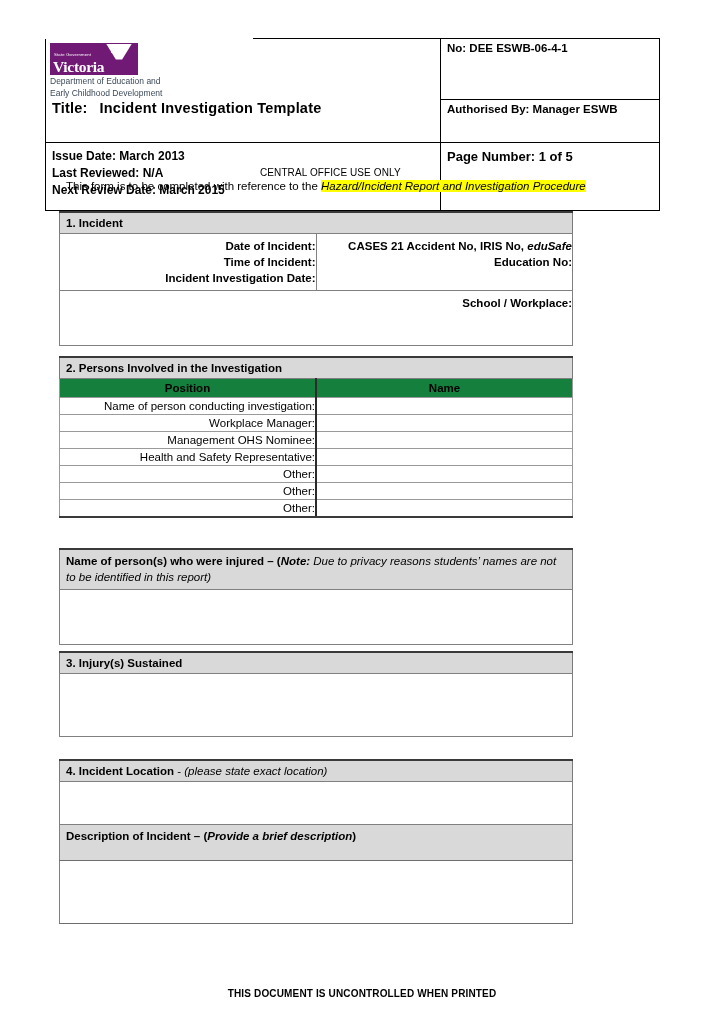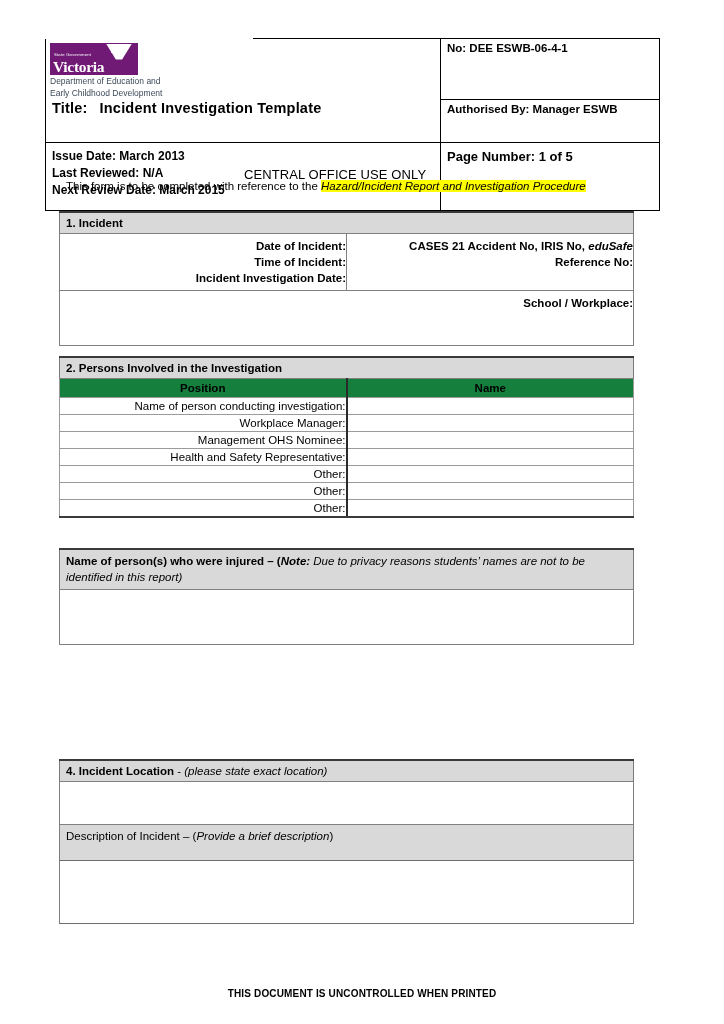--- a/index.html
+++ b/index.html
@@ -75,23 +75,23 @@
     position: relative;
     height: 56px;
   }
   .hdr-dates-cell .dline {
     font-weight: bold;
     font-size: 12px;
     line-height: 1.45;
   }
   .central-office {
     position: absolute;
-    left: 198px;
+    left: 214px;
     top: 24px;
-    font-size: 13px;
+    font-size: 10px;
     font-weight: normal;
     letter-spacing: 0.1px;
     white-space: nowrap;
   }
   .hdr-page-cell {
     padding: 6px 0 6px 6px !important;
     font-weight: bold;
     font-size: 13px;
     vertical-align: top;
   }
@@ -161,21 +161,21 @@
   }
   .intro-line .hl {
     background: #ffff00;
     font-style: italic;
   }
 
   
   .sect {
     position: absolute;
     left: 59px;
-    width: 575px;
+    width: 514px;
     border-collapse: collapse;
     table-layout: fixed;
   }
   .sect td {
     border: 1px solid #808080;
     padding: 0;
     vertical-align: top;
   }
   .band {
     background: #d9d9d9;
@@ -230,21 +230,21 @@
   #sect3 { top: 651px; }
   #sect3 .body3 td { height: 62px; }
 
   
   #sect4 { top: 759px; }
   #sect4 .body4a td { height: 42px; }
   #sect4 .band2 {
     background: #d9d9d9;
     border-top: 1px solid #6e6e6e !important;
     border-bottom: 1px solid #6e6e6e !important;
-    font-weight: normal;
+    font-weight: bold;
     font-size: 11.5px;
     padding: 5px 0 18px 6px !important;
   }
   #sect4 .body4b td { height: 62px; }
   #sect4 tr:last-child td { border-bottom: 1px solid #6e6e6e; }
 
   
   .footer {
     position: absolute;
     left: 0;
@@ -311,21 +311,21 @@
       <td class="band" colspan="2">1. Incident</td>
     </tr>
     <tr class="s1-row1">
       <td class="s1-left cellpad">
         <div class="lbl-bold">Date of Incident:</div>
         <div class="lbl-bold">Time of Incident:</div>
         <div class="lbl-bold">Incident Investigation Date:</div>
       </td>
       <td class="s1-right cellpad">
         <div class="lbl-bold"><span>CASES 21 Accident No, IRIS No, </span><span class="ital">eduSafe</span></div>
-        <div class="lbl-bold">Reference No:</div>
+        <div class="lbl-bold">Education No:</div>
       </td>
     </tr>
     <tr class="s1-row2">
       <td class="cellpad" colspan="2">
         <div class="lbl-bold">School / Workplace:</div>
       </td>
     </tr>
   </tbody>
     </table>
 
@@ -373,20 +373,30 @@
     <tbody>
         <tr>
       <td class="band injured-band"><span>Name of person(s) who were injured – (</span><span class="ital-b">Note:</span><span class="ital"> Due to privacy reasons students’ names are not to be identified in this report)</span></td>
     </tr>
     <tr class="injured-body">
       <td></td>
     </tr>
   </tbody>
     </table>
 
+  <table class="sect" id="sect3">
+    <tbody>
+        <tr>
+      <td class="band">3. Injury(s) Sustained</td>
+    </tr>
+    <tr class="body3">
+      <td></td>
+    </tr>
+  </tbody>
+    </table>
 
   <table class="sect" id="sect4">
     <tbody>
         <tr>
       <td class="band"><span>4. Incident Location</span><span class="reg"> - </span><span class="ital">(please state exact location)</span></td>
     </tr>
     <tr class="body4a">
       <td></td>
     </tr>
     <tr>

